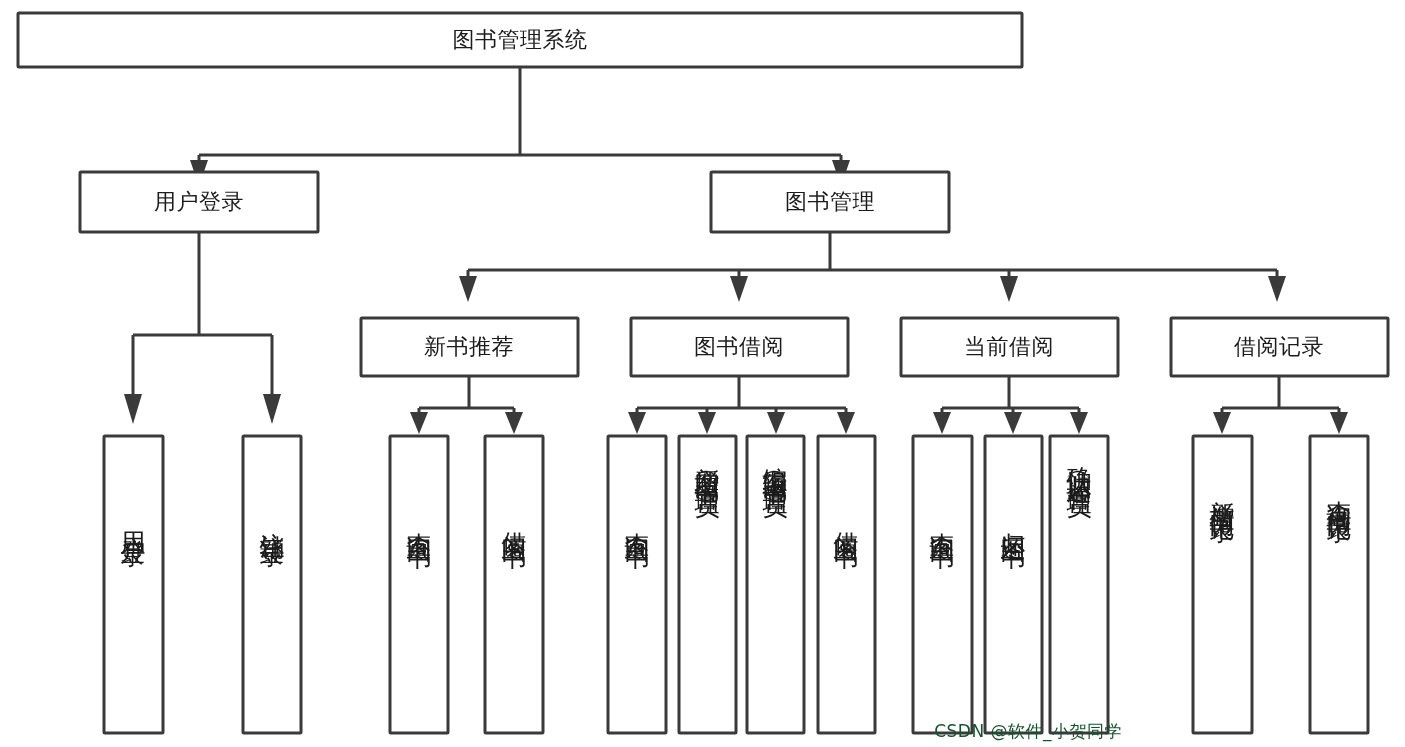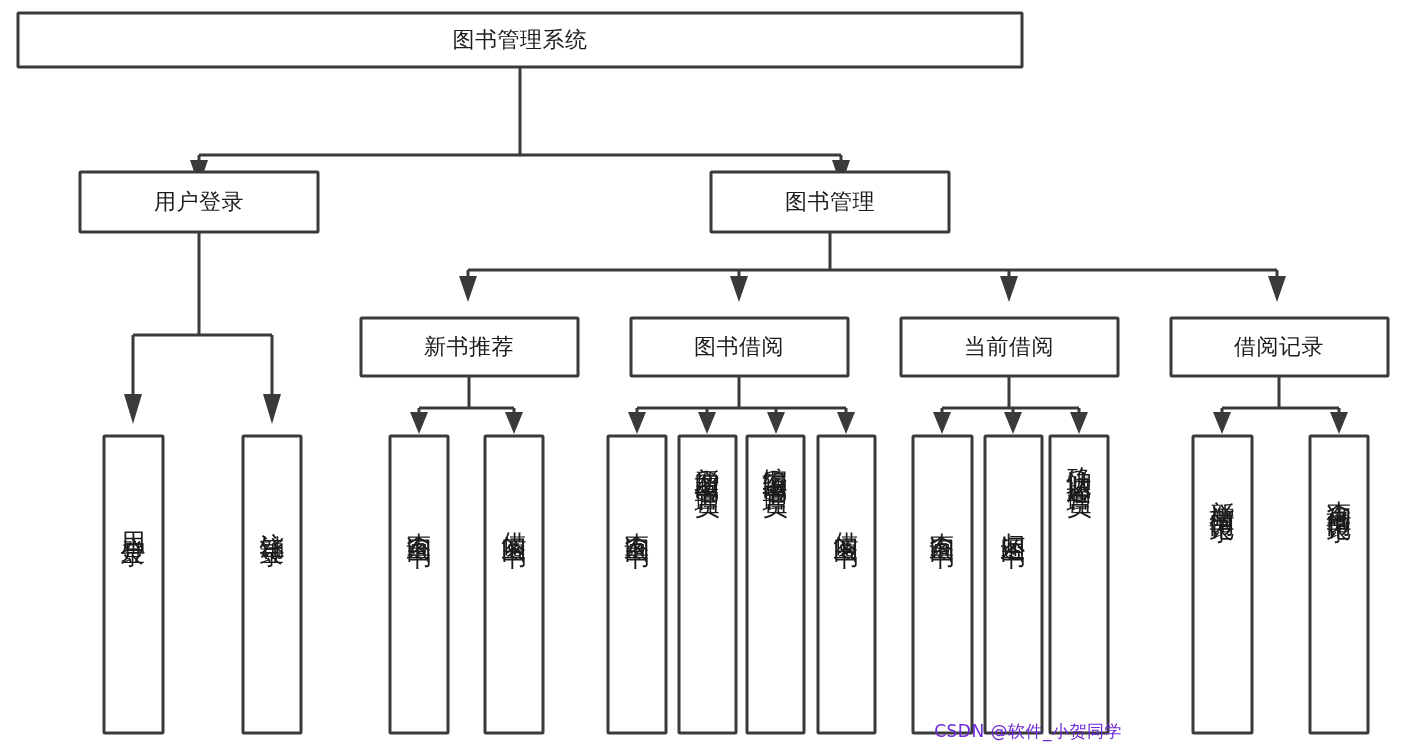--- a/index.html
+++ b/index.html
@@ -57,21 +57,21 @@
     writing-mode: vertical-rl;
     text-orientation: upright;
     letter-spacing: 4px;
   }
   .watermark {
     position: absolute;
     right: 8px;
     bottom: 4px;
     font-family: "DejaVu Sans", "Liberation Sans", sans-serif;
     font-size: 17px;
-    color: #6d28d9;
+    color: #14532d;
     white-space: nowrap;
     letter-spacing: 0.5px;
     pointer-events: none;
   }
 </style>
 </head>
 <body>
 
 <div id="diagram-root">
 

